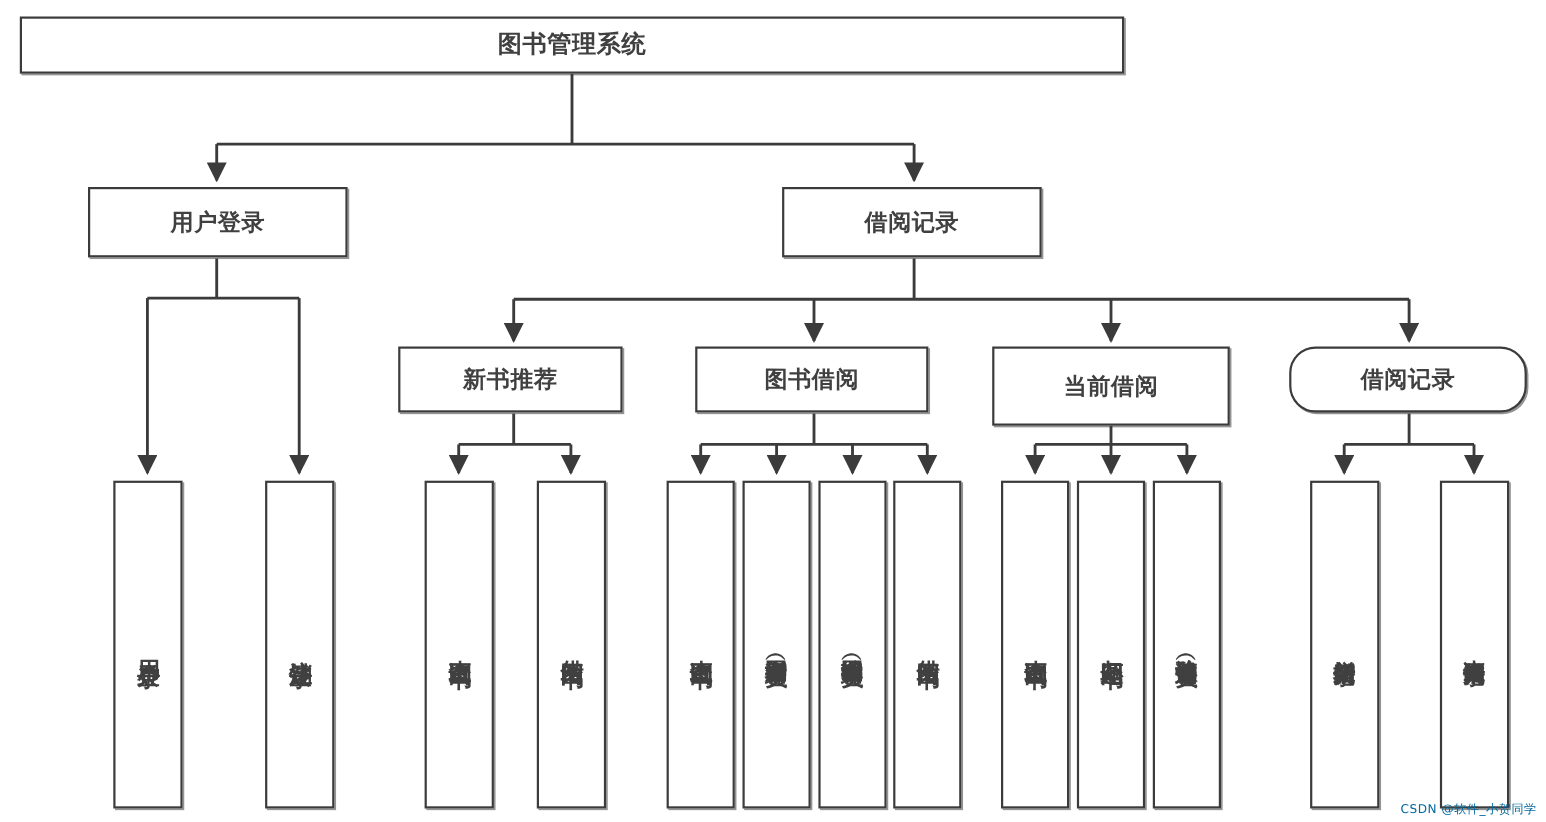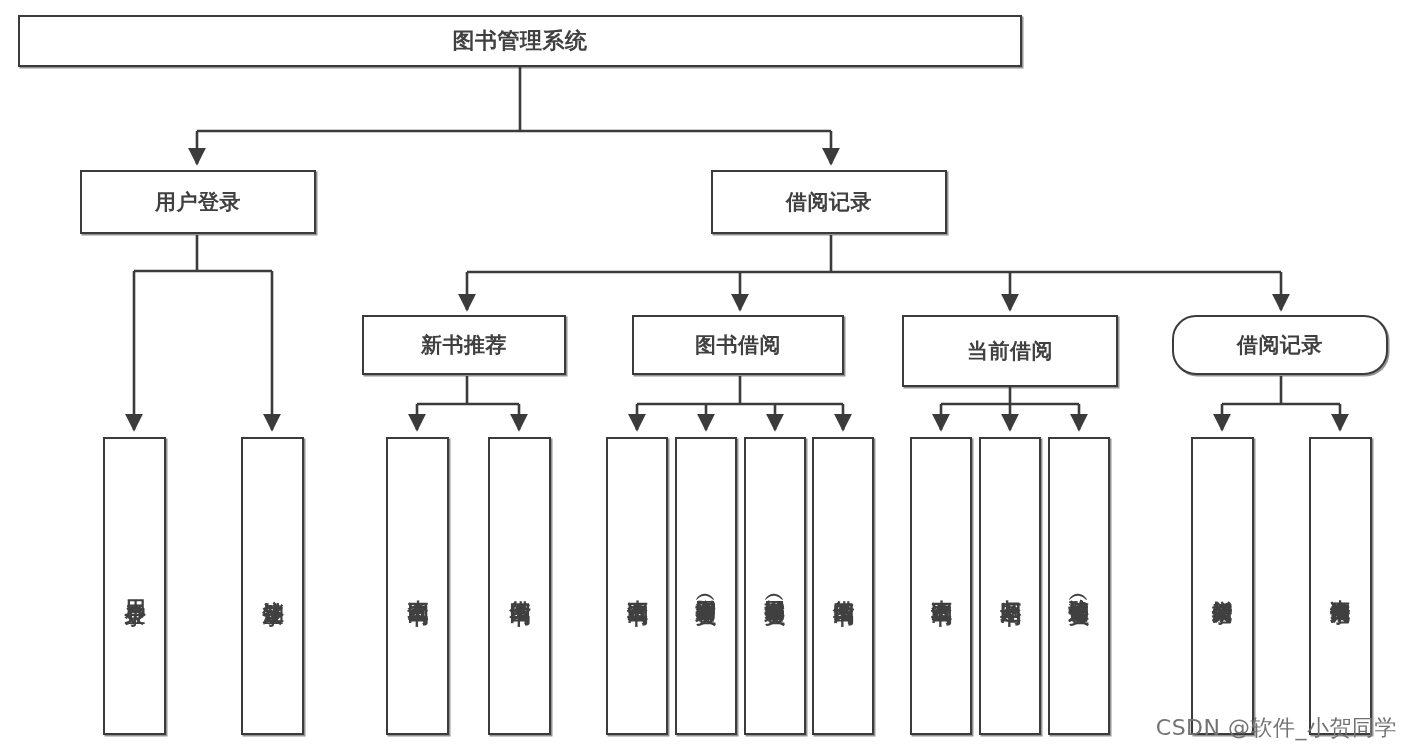--- a/index.html
+++ b/index.html
@@ -65,22 +65,22 @@
     font-size: 22px;
   }
   .node.vert.tall-label .node-label {
     font-size: 20px;
     letter-spacing: 1px;
   }
   #watermark {
     position: absolute;
     right: 8px;
     bottom: 4px;
-    font-size: 22px;
-    color: #737373;
+    font-size: 11px;
+    color: #0369a1;
     letter-spacing: 0.5px;
     white-space: nowrap;
     pointer-events: none;
   }
 </style>
 </head>
 <body>
 
 <div id="diagram-canvas">
 

